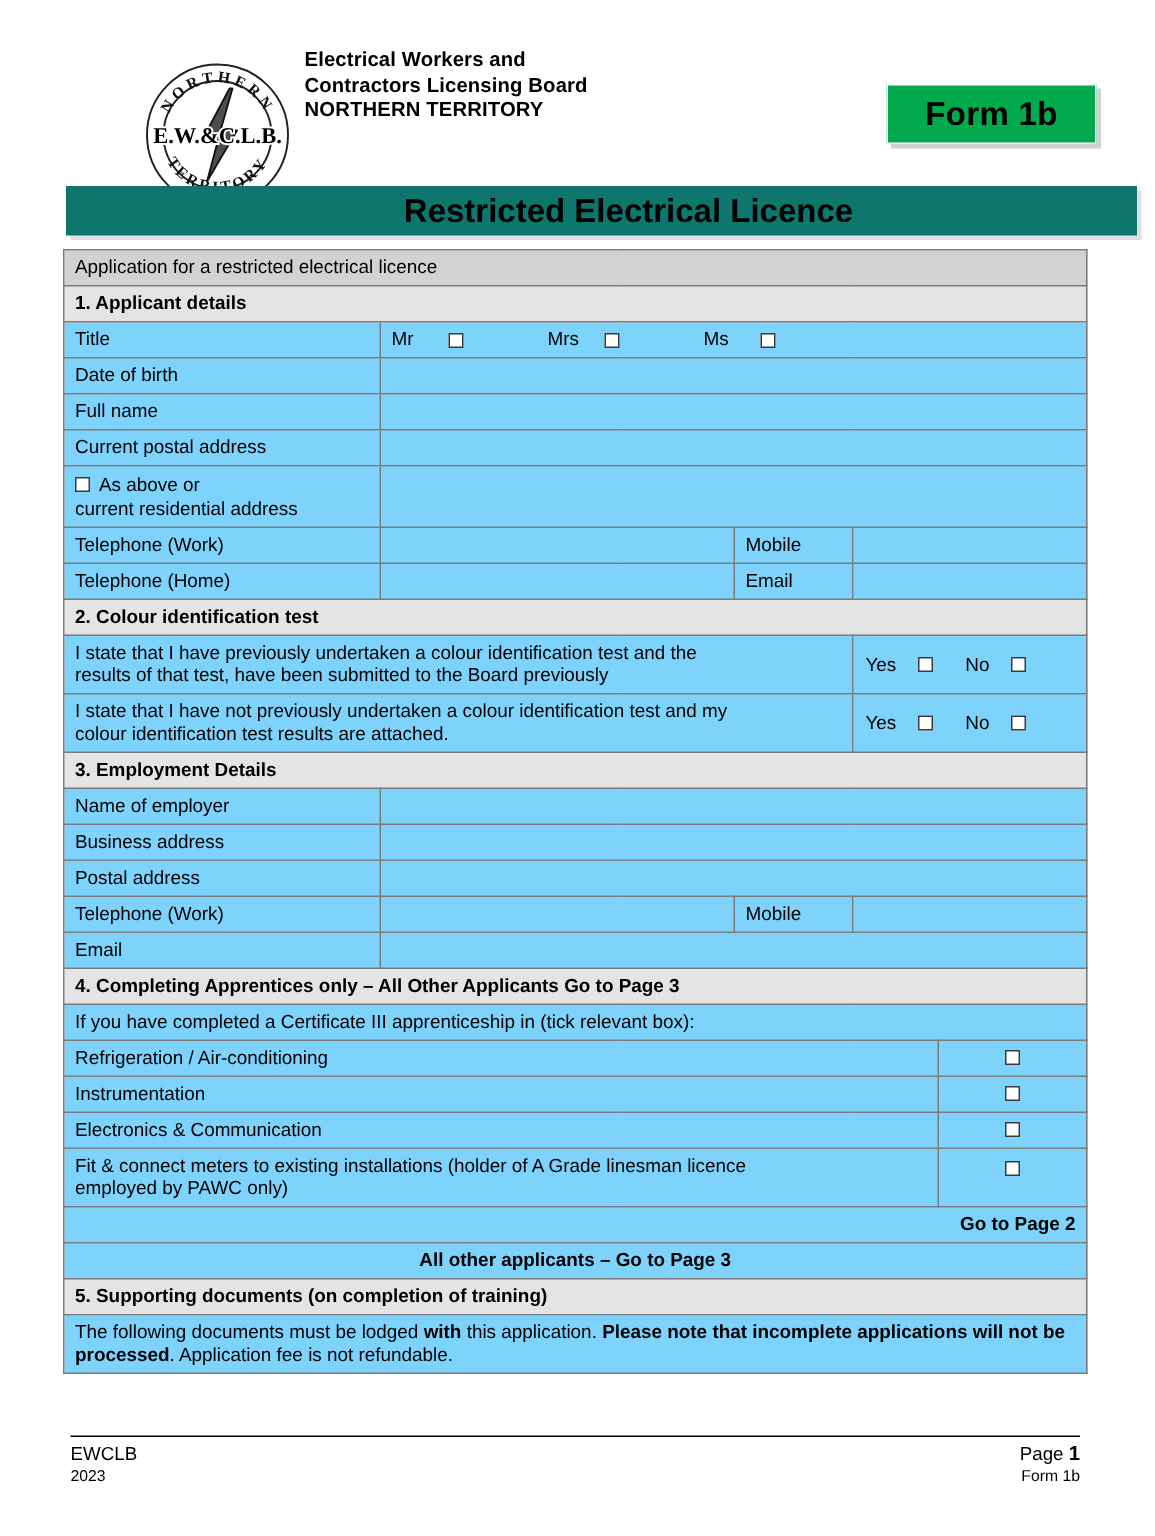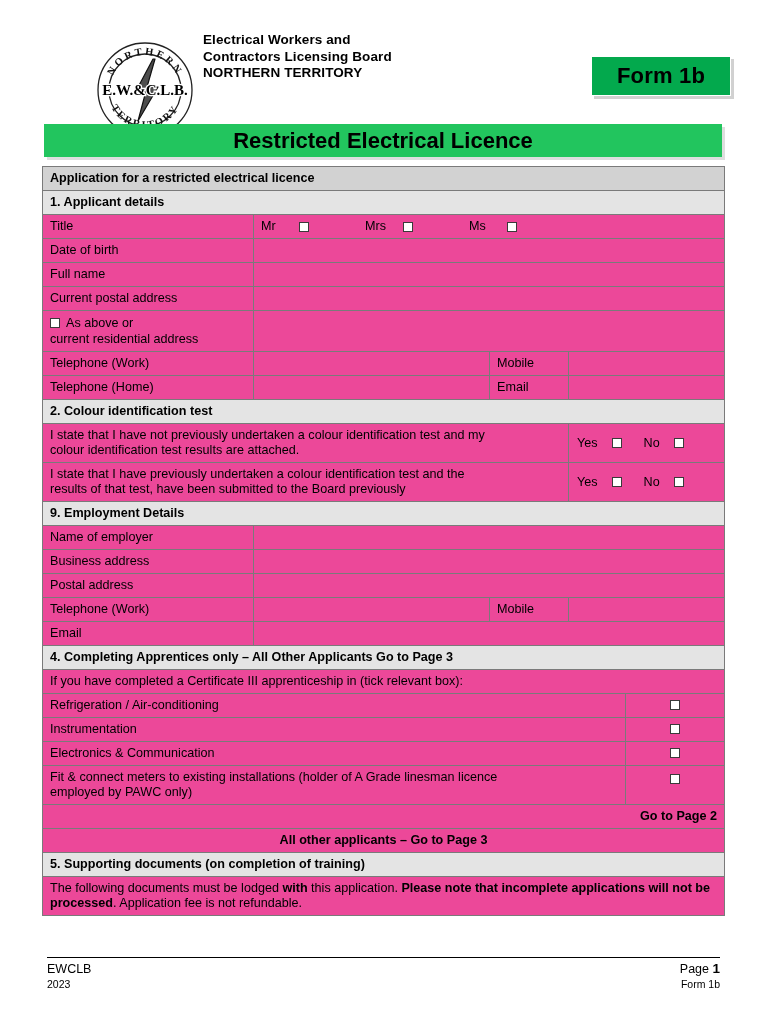--- a/index.html
+++ b/index.html
@@ -100,24 +100,24 @@
     border-collapse: collapse;
     table-layout: fixed;
   }
   .form-table td {
     border: 1px solid #7a7a7a;
     padding: 4px 7px;
     font-size: 12.6px;
     line-height: 15px;
     vertical-align: middle;
     height: 15px;
-    background: #ec4899;
+    background: #7dd3fc;
     box-sizing: border-box;
   }
-  .hdr-dark  { background: #d2d2d2 !important; font-weight: bold; font-size: 12.8px; margin-top: 48px; }
+  .hdr-dark  { background: #d2d2d2 !important; font-weight: normal; font-size: 12.8px; margin-top: 48px; }
   .hdr-light { background: #e4e4e4 !important; font-weight: bold; font-size: 12.8px; }
   .blank { background: #ffffff; }
   .tall  { height: 25px; }
   .xtall { height: 39px; }
   .center { text-align: center; }
   .right  { text-align: right; }
   .bold { font-weight: bold; }
 
   
   .cb {
@@ -213,21 +213,21 @@
       <div class="org-line">Electrical Workers and</div>
       <div class="org-line">Contractors Licensing Board</div>
       <div class="org-line">NORTHERN TERRITORY</div>
     </div>
 
     <div class="form-badge" style="background: rgb(3, 169, 77);">
       <span>Form 1b</span>
     </div>
   </div>
 
-  <div class="title-bar" style="background: #22c55e;">
+  <div class="title-bar" style="background: #0f766e; padding-left: 36px;">
     <span>Restricted Electrical Licence</span>
   </div>
 
   <table class="form-table">
     <colgroup>
       <col style="width:211px">
       <col style="width:157px">
       <col style="width:79px">
       <col style="width:79px">
       <col style="width:57px">
@@ -303,52 +303,52 @@
         <td>Email</td>
         <td class="blank" colspan="2"></td>
       </tr>
 
       <tr>
         <td class="hdr-light" colspan="6">2. Colour identification test</td>
       </tr>
 
       <tr>
         <td class="xtall" colspan="4">
-          <span>I state that I have not previously undertaken a colour identification test and my</span><br>
-          <span>colour identification test results are attached.</span>
+          <span>I state that I have previously undertaken a colour identification test and the</span><br>
+          <span>results of that test, have been submitted to the Board previously</span>
         </td>
         <td class="xtall" colspan="2" style="padding:0">
           <div class="yn">
             <span class="lbl">Yes</span>
             <span class="cb"></span>
             <span class="gap"></span>
             <span class="lbl">No</span>
             <span class="cb"></span>
           </div>
         </td>
       </tr>
 
       <tr>
         <td class="xtall" colspan="4">
-          <span>I state that I have previously undertaken a colour identification test and the</span><br>
-          <span>results of that test, have been submitted to the Board previously</span>
+          <span>I state that I have not previously undertaken a colour identification test and my</span><br>
+          <span>colour identification test results are attached.</span>
         </td>
         <td class="xtall" colspan="2" style="padding:0">
           <div class="yn">
             <span class="lbl">Yes</span>
             <span class="cb"></span>
             <span class="gap"></span>
             <span class="lbl">No</span>
             <span class="cb"></span>
           </div>
         </td>
       </tr>
 
       <tr>
-        <td class="hdr-light" colspan="6">9. Employment Details</td>
+        <td class="hdr-light" colspan="6">3. Employment Details</td>
       </tr>
 
       <tr>
         <td class="tall">Name of employer</td>
         <td class="tall blank" colspan="5"></td>
       </tr>
 
       <tr>
         <td class="tall">Business address</td>
         <td class="tall blank" colspan="5"></td>

